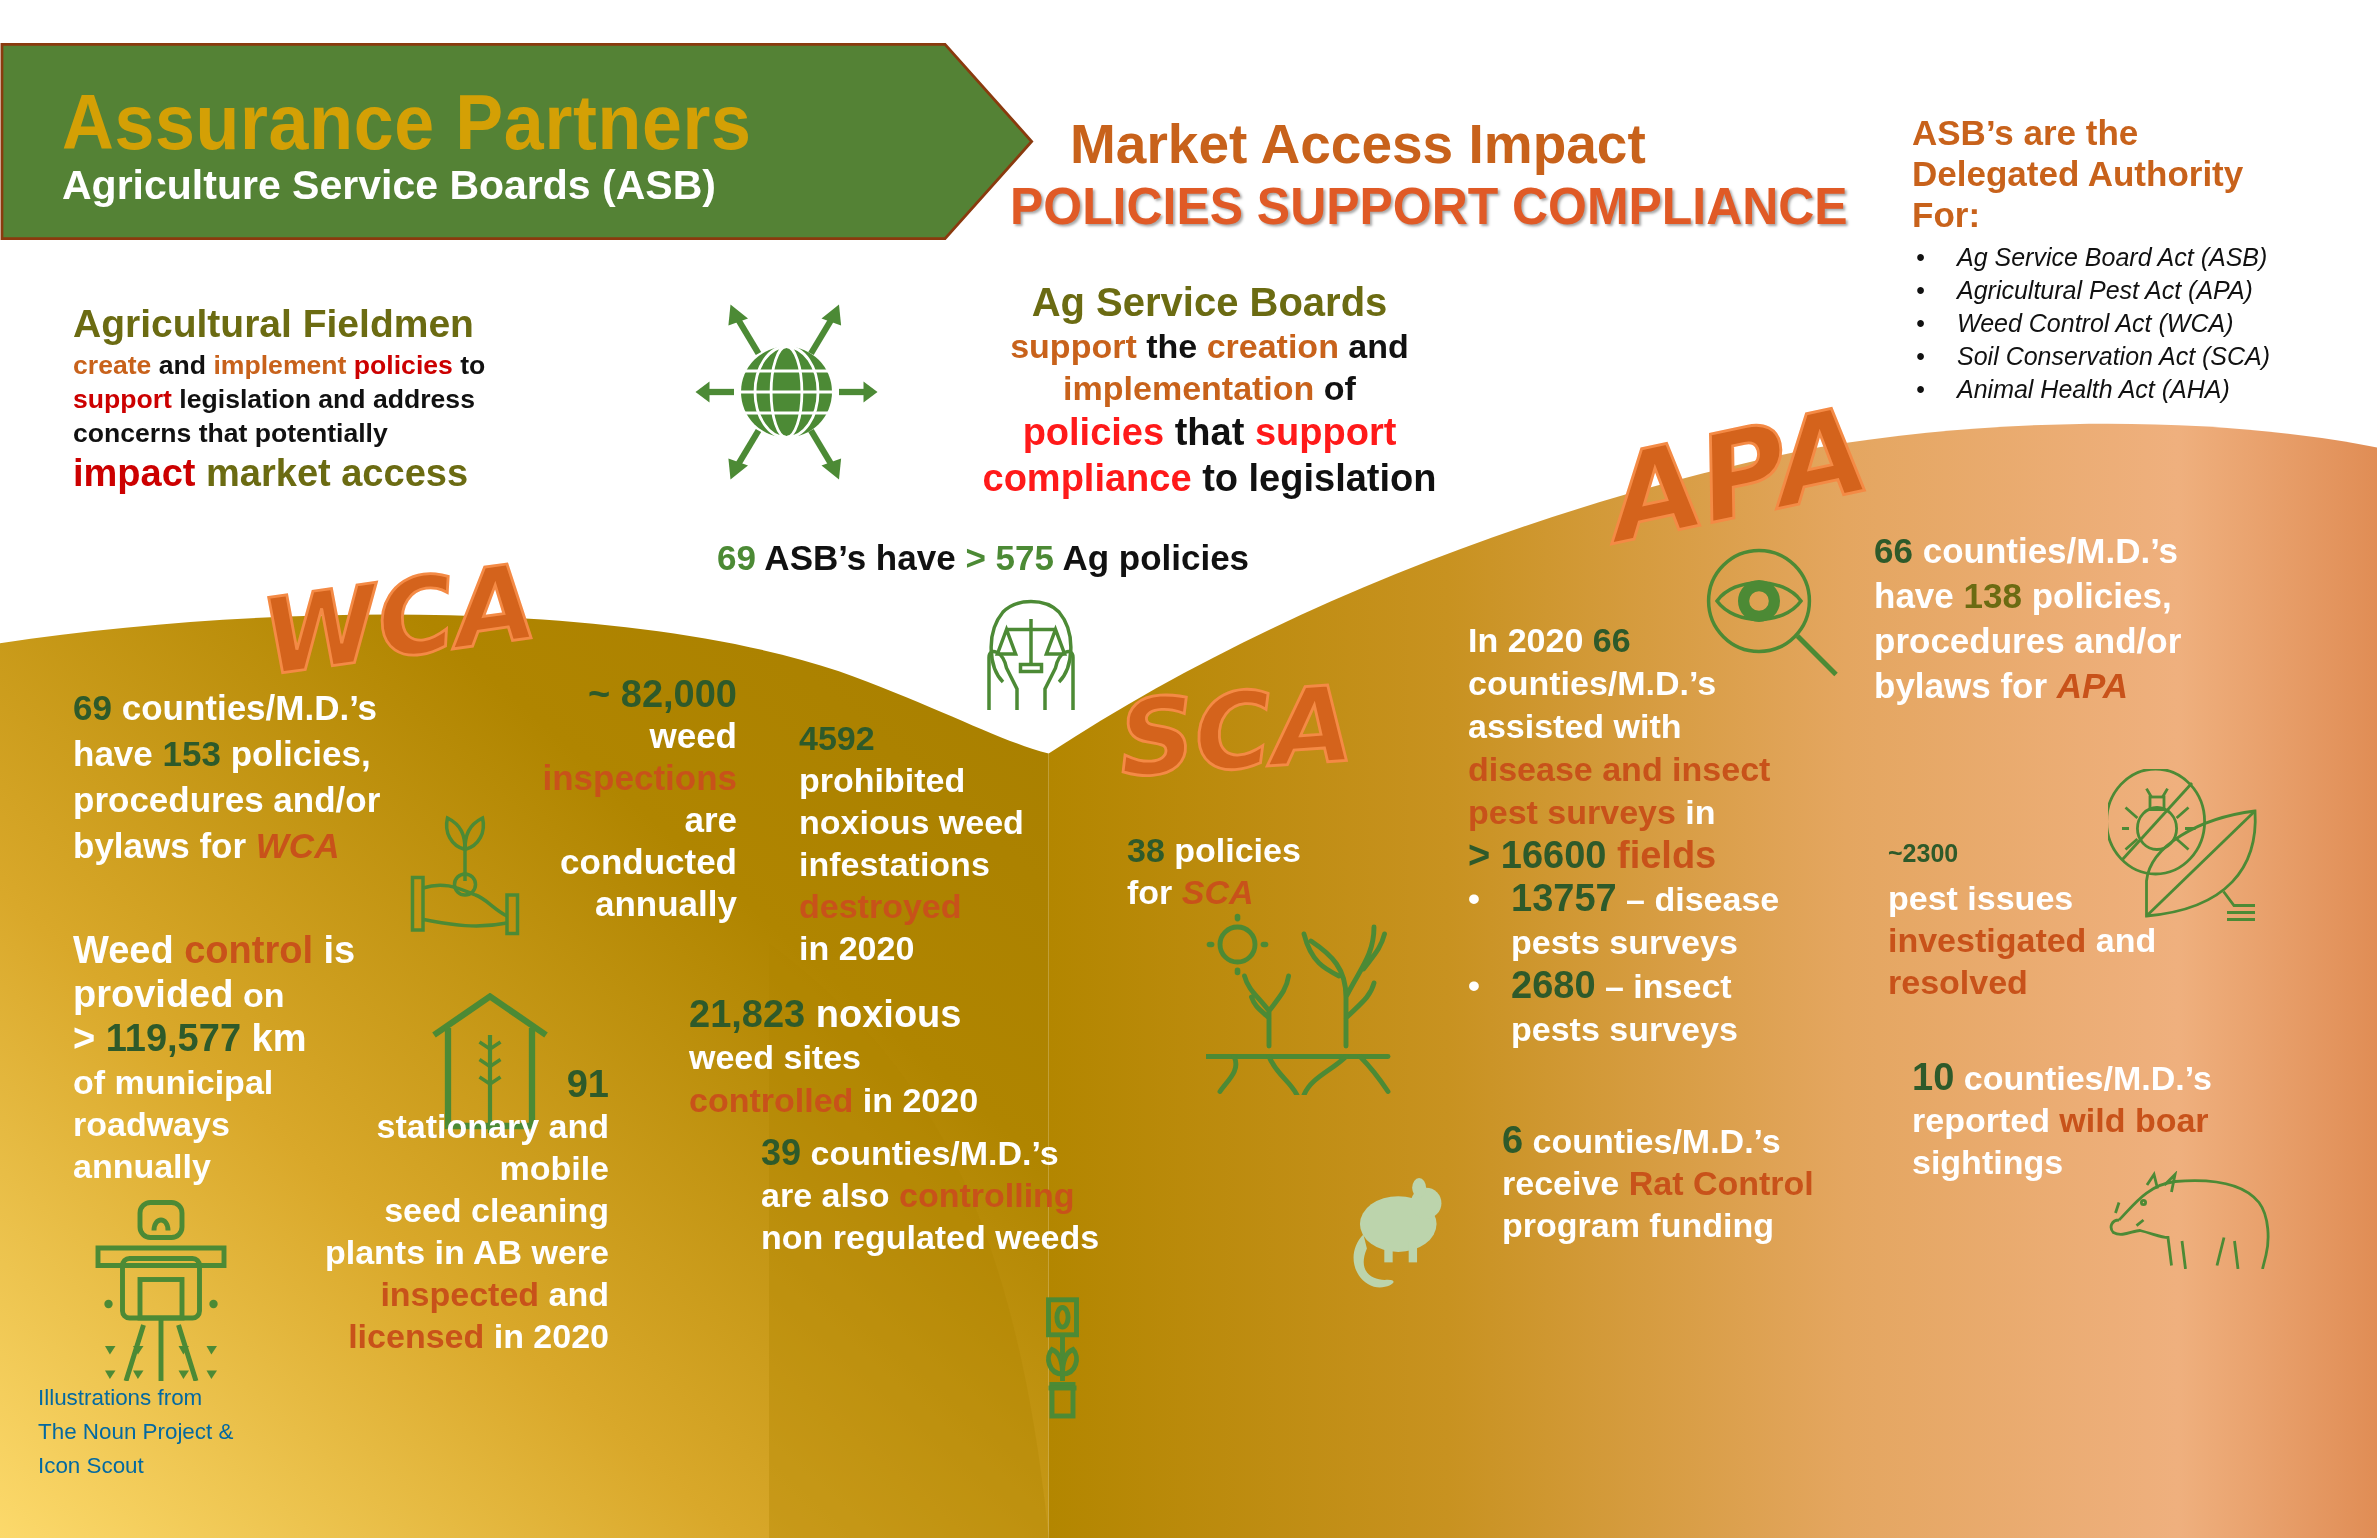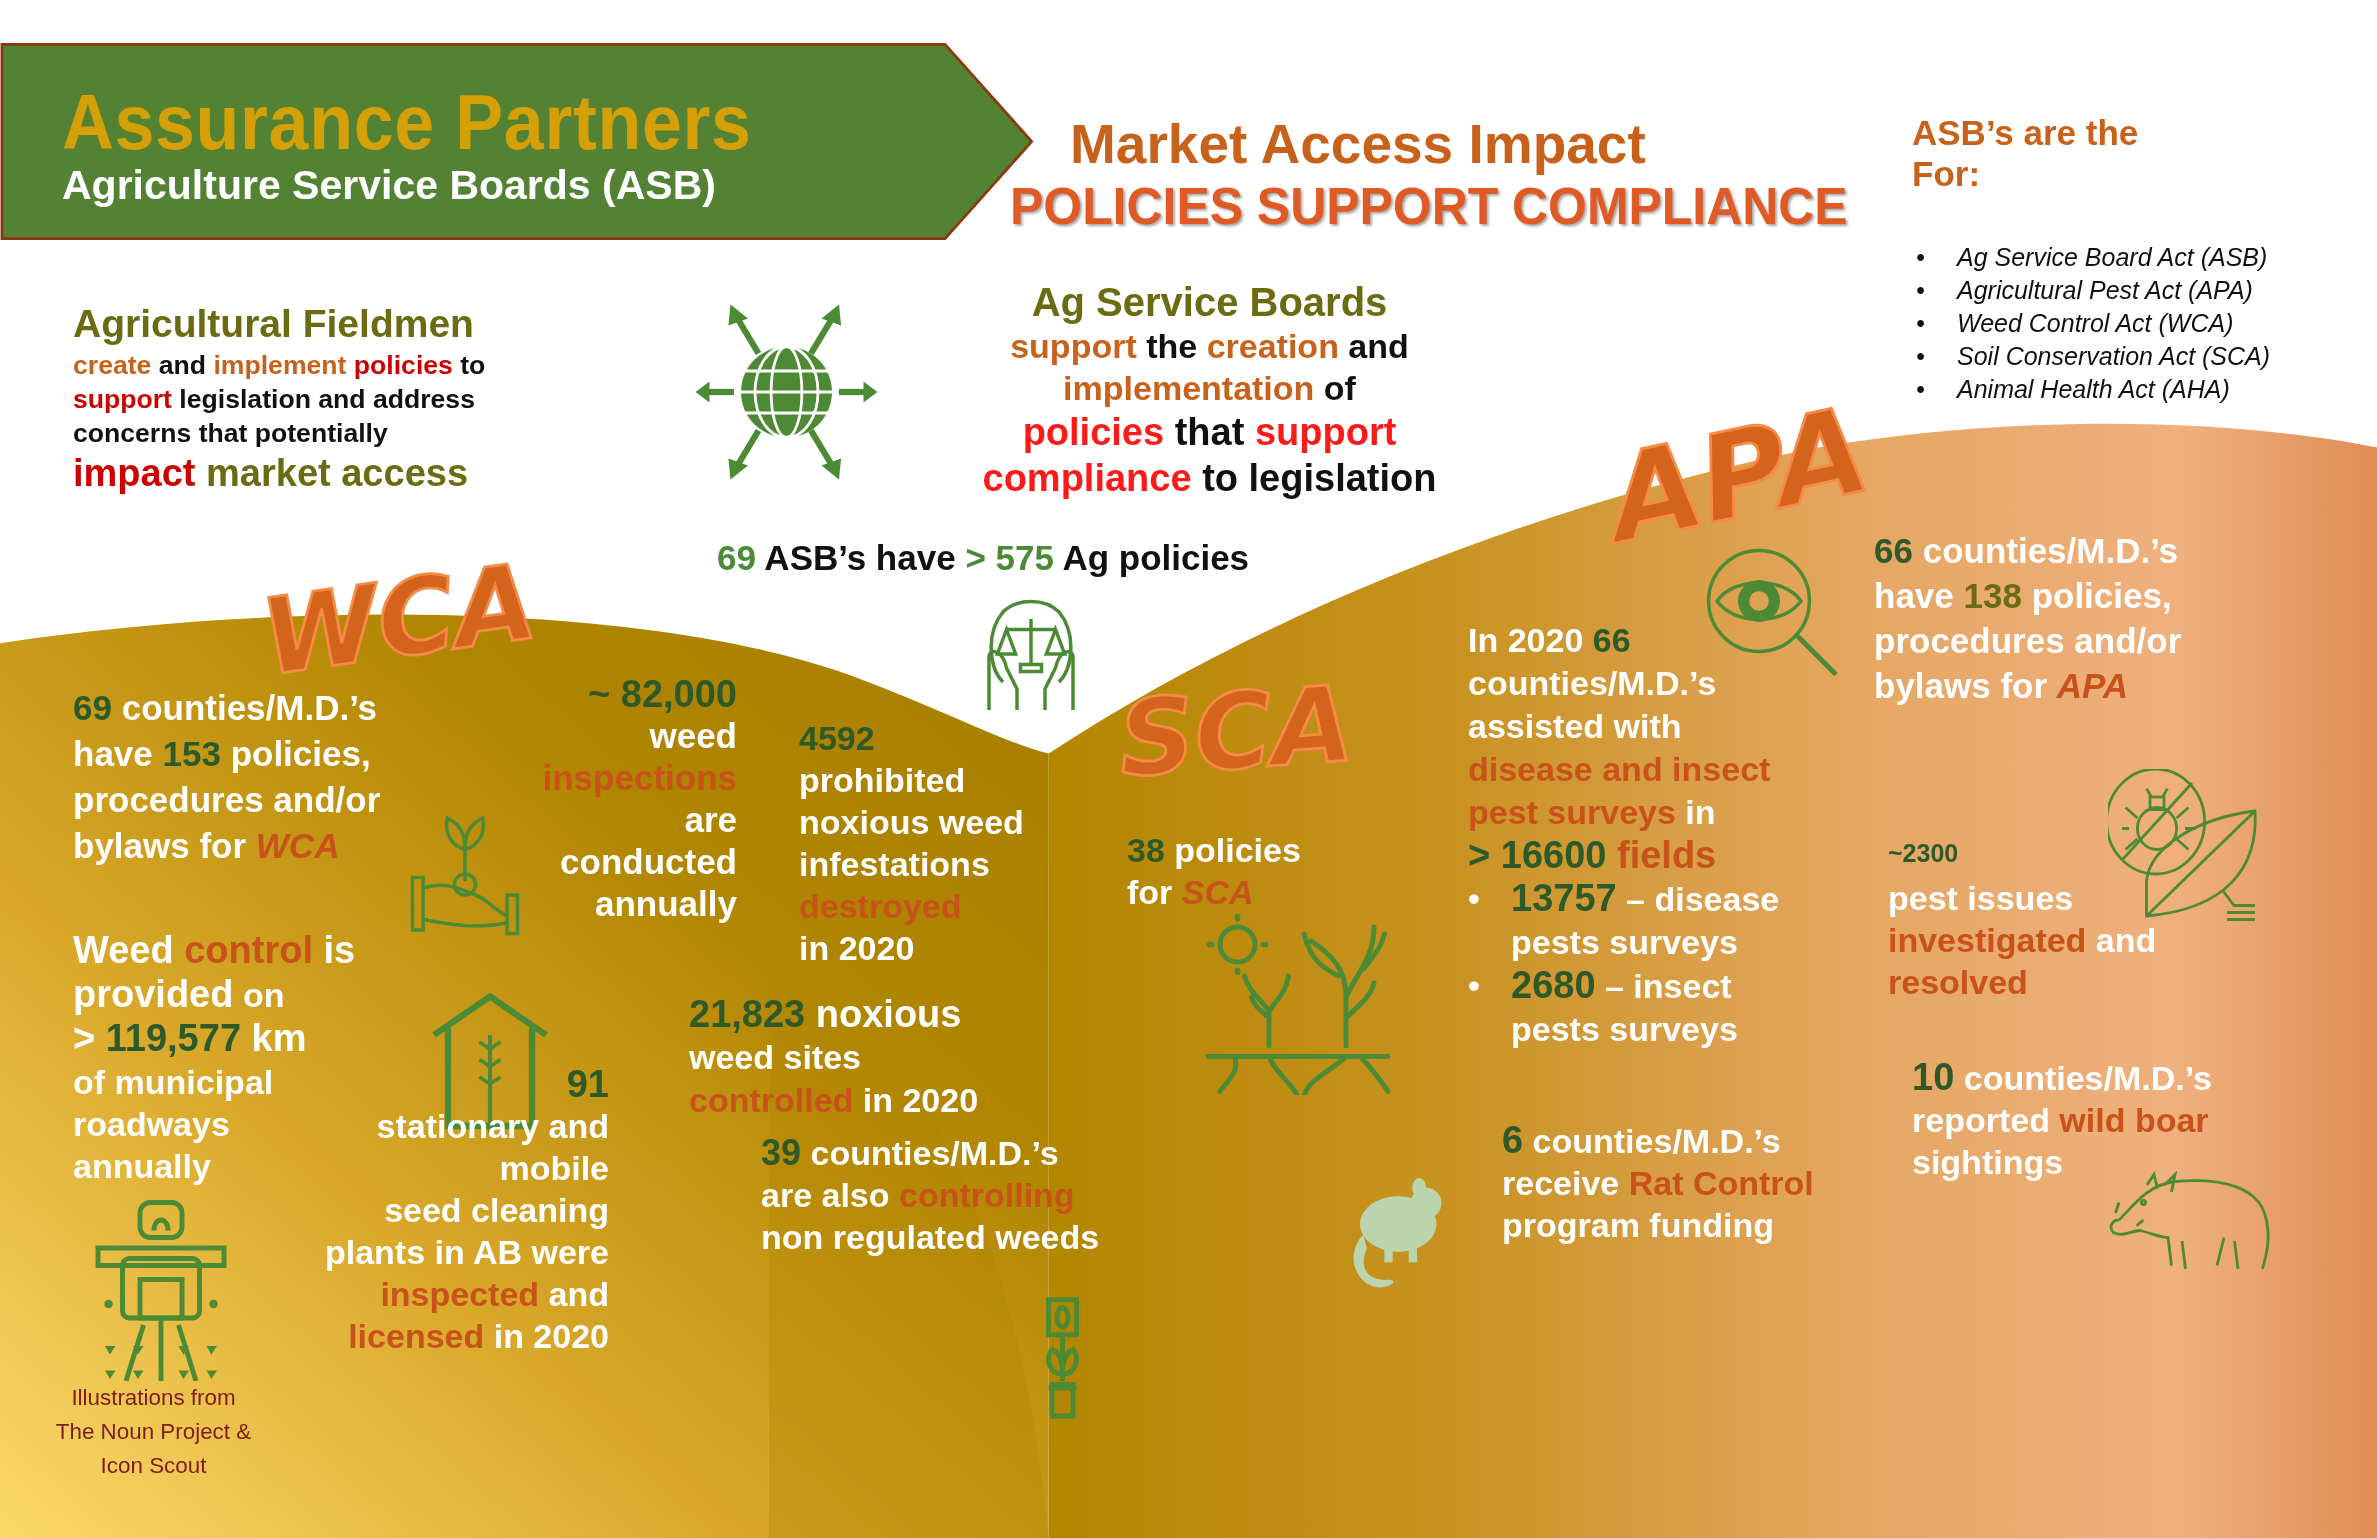--- a/index.html
+++ b/index.html
@@ -17,21 +17,21 @@
   .acts li::before{content:"•";position:absolute;left:0;top:0;}
   .txt{color:#fff;font-size:34px;line-height:42px;white-space:nowrap;}
   .g{color:#2e5a2a;}
   .o{color:#c8521a;}
   .r{color:#cc0000;}
   .rr{color:#ff1a1a;}
   .ol{color:#6b6b12;}
   .b{color:#111;}
   .lg{color:#4c8a35;}
   .big-acr{font-family:"DejaVu Sans",sans-serif;font-weight:bold;color:#d4631c;-webkit-text-stroke:2.8px #f48a45;font-style:italic;}
-  .credit{left:38px;top:1381px;width:231px;text-align:center;font-size:22.4px;color:#7f1d1d;font-weight:normal;line-height:34px;}
+  .credit{left:38px;top:1381px;width:231px;text-align:left;font-size:22.4px;color:#0369a1;font-weight:normal;line-height:34px;}
   .icon svg{display:block;}
 </style>
 </head>
 <body>
 
 <svg class="bg-svg" viewBox="0 0 3400 2200" preserveAspectRatio="none">
   <defs>
     <linearGradient id="gLeft" x1="0" y1="1" x2="1" y2="0">
       <stop offset="0" stop-color="#fcd96b"></stop>
       <stop offset="0.35" stop-color="#d9a82a"></stop>
@@ -55,20 +55,21 @@
   <polygon points="2,2 1352,2 1476,141 1352,280 2,280" fill="#548235" stroke="#8a3a0e" stroke-width="4"></polygon>
 </svg>
 <div class="abs banner-title">Assurance Partners</div>
 <div class="abs banner-sub">Agriculture Service Boards (ASB)</div>
 
 <div class="abs mai">Market Access Impact</div>
 <div class="abs psc">POLICIES SUPPORT COMPLIANCE</div>
 
 <div class="abs deleg">
   <div>ASB’s are the</div>
+  <div>Delegated Authority</div>
   <div>For:</div>
 </div>
 <ul class="abs acts">
   <li>Ag Service Board Act (ASB)</li>
   <li>Agricultural Pest Act (APA)</li>
   <li>Weed Control Act (WCA)</li>
   <li>Soil Conservation Act (SCA)</li>
   <li>Animal Health Act (AHA)</li>
 </ul>
 

